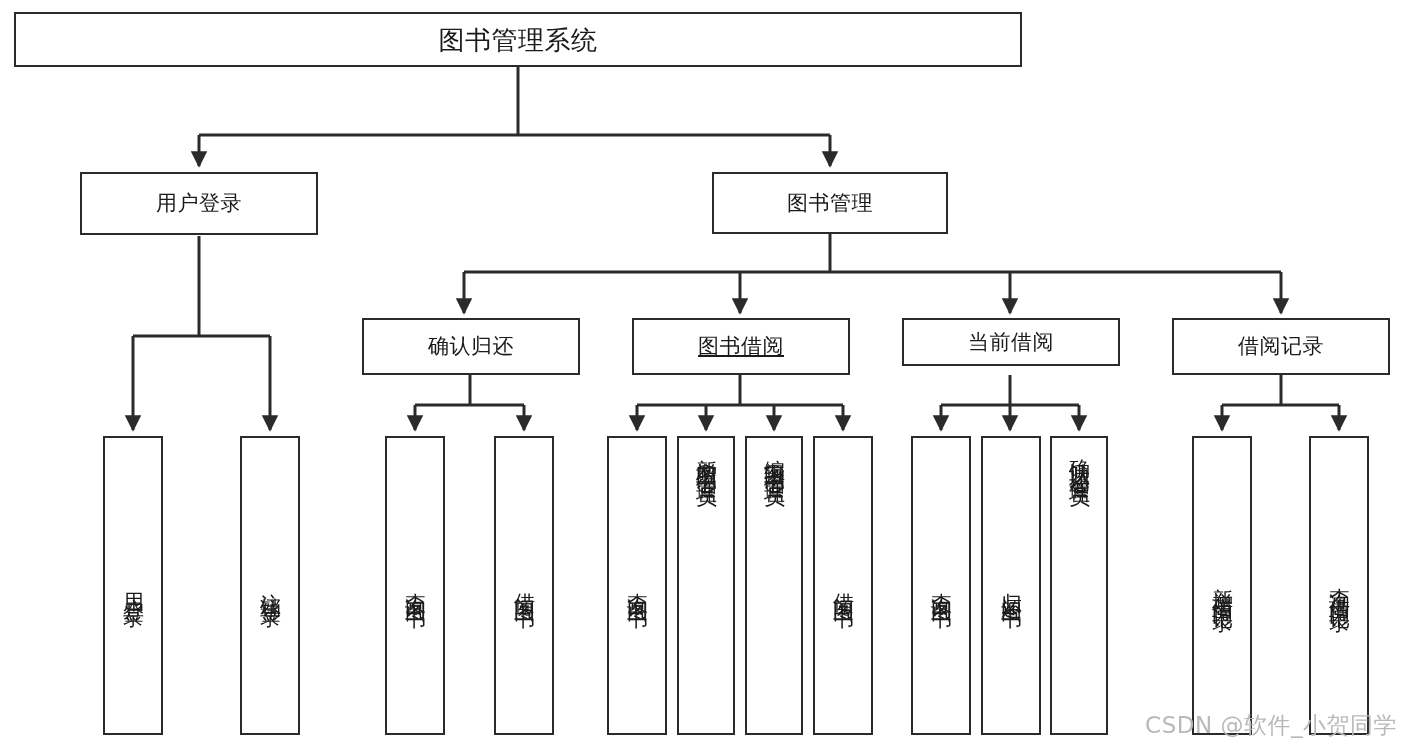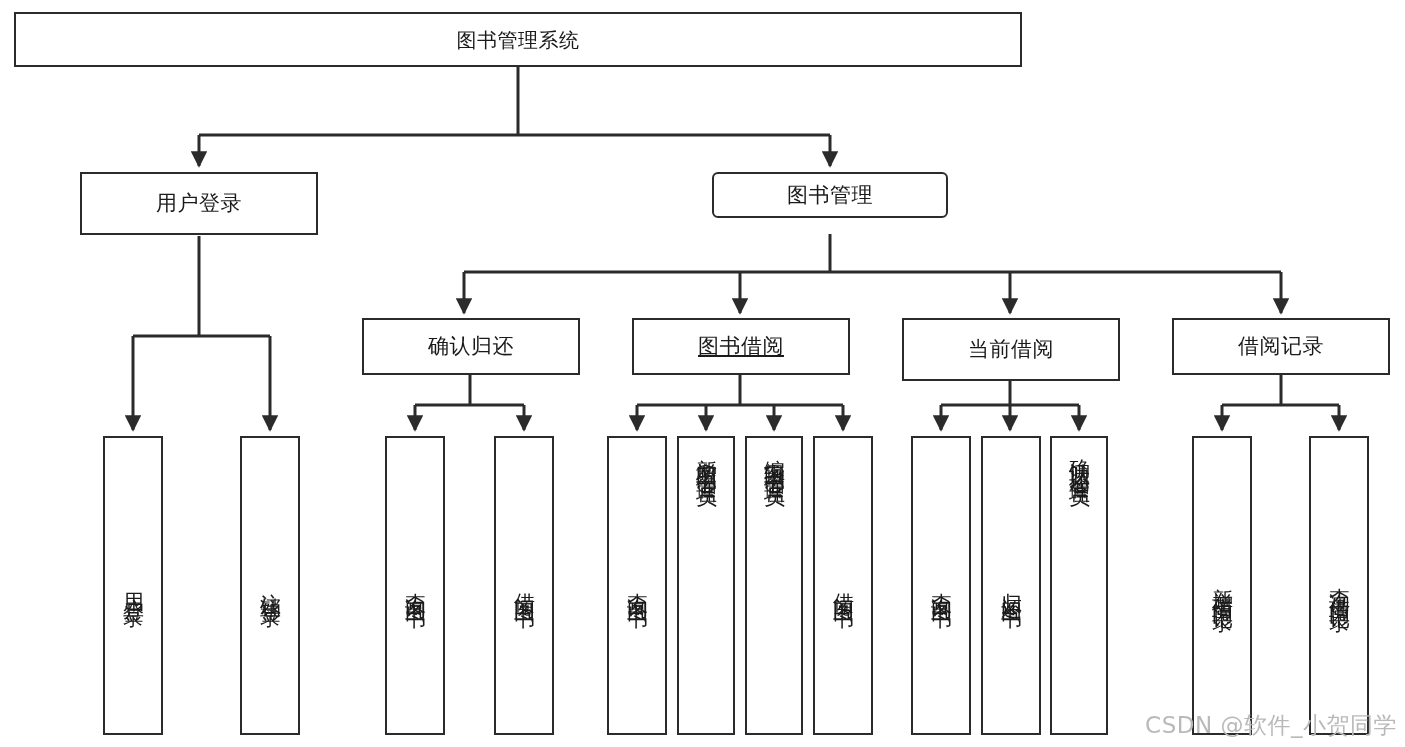--- a/index.html
+++ b/index.html
@@ -40,21 +40,21 @@
     text-align: center;
     line-height: 1.0;
     white-space: nowrap;
   }
   
   .node.horiz .node-label {
     font-size: 21px;
     letter-spacing: 0.5px;
   }
   .node.root .node-label {
-    font-size: 20px;
+    font-size: 26px;
   }
   
   .node.vert {
     align-items: center;
     justify-content: center;
     padding: 4px 0;
   }
   .node.vert .node-label {
     writing-mode: vertical-rl;
     text-orientation: upright;
@@ -134,31 +134,31 @@
     </g>
   </svg>
 
   <div class="node horiz root" style="left:14px; top:12px; width:1008px; height:55px;">
     <span class="node-label">图书管理系统</span>
   </div>
 
   <div class="node horiz" style="left:80px; top:172px; width:238px; height:63px;">
     <span class="node-label">用户登录</span>
   </div>
-  <div class="node horiz" style="left:712px; top:172px; width:236px; height:46px;border-radius:6px;">
+  <div class="node horiz" style="left:712px; top:172px; width:236px; height:62px;">
     <span class="node-label">图书管理</span>
   </div>
 
   <div class="node horiz" style="left:362px; top:318px; width:218px; height:57px;">
     <span class="node-label">确认归还</span>
   </div>
   <div class="node horiz" style="left:632px; top:318px; width:218px; height:57px;text-decoration:underline;">
     <span class="node-label">图书借阅</span>
   </div>
-  <div class="node horiz" style="left:902px; top:318px; width:218px; height:63px;">
+  <div class="node horiz" style="left:902px; top:318px; width:218px; height:48px;">
     <span class="node-label">当前借阅</span>
   </div>
   <div class="node horiz" style="left:1172px; top:318px; width:218px; height:57px;align-items:center;">
     <span class="node-label">借阅记录</span>
   </div>
 
   <div class="node vert" style="left:103px; top:436px; width:60px; height:299px;">
     <span class="node-label">用户登录</span>
   </div>
   <div class="node vert" style="left:240px; top:436px; width:60px; height:299px;">

